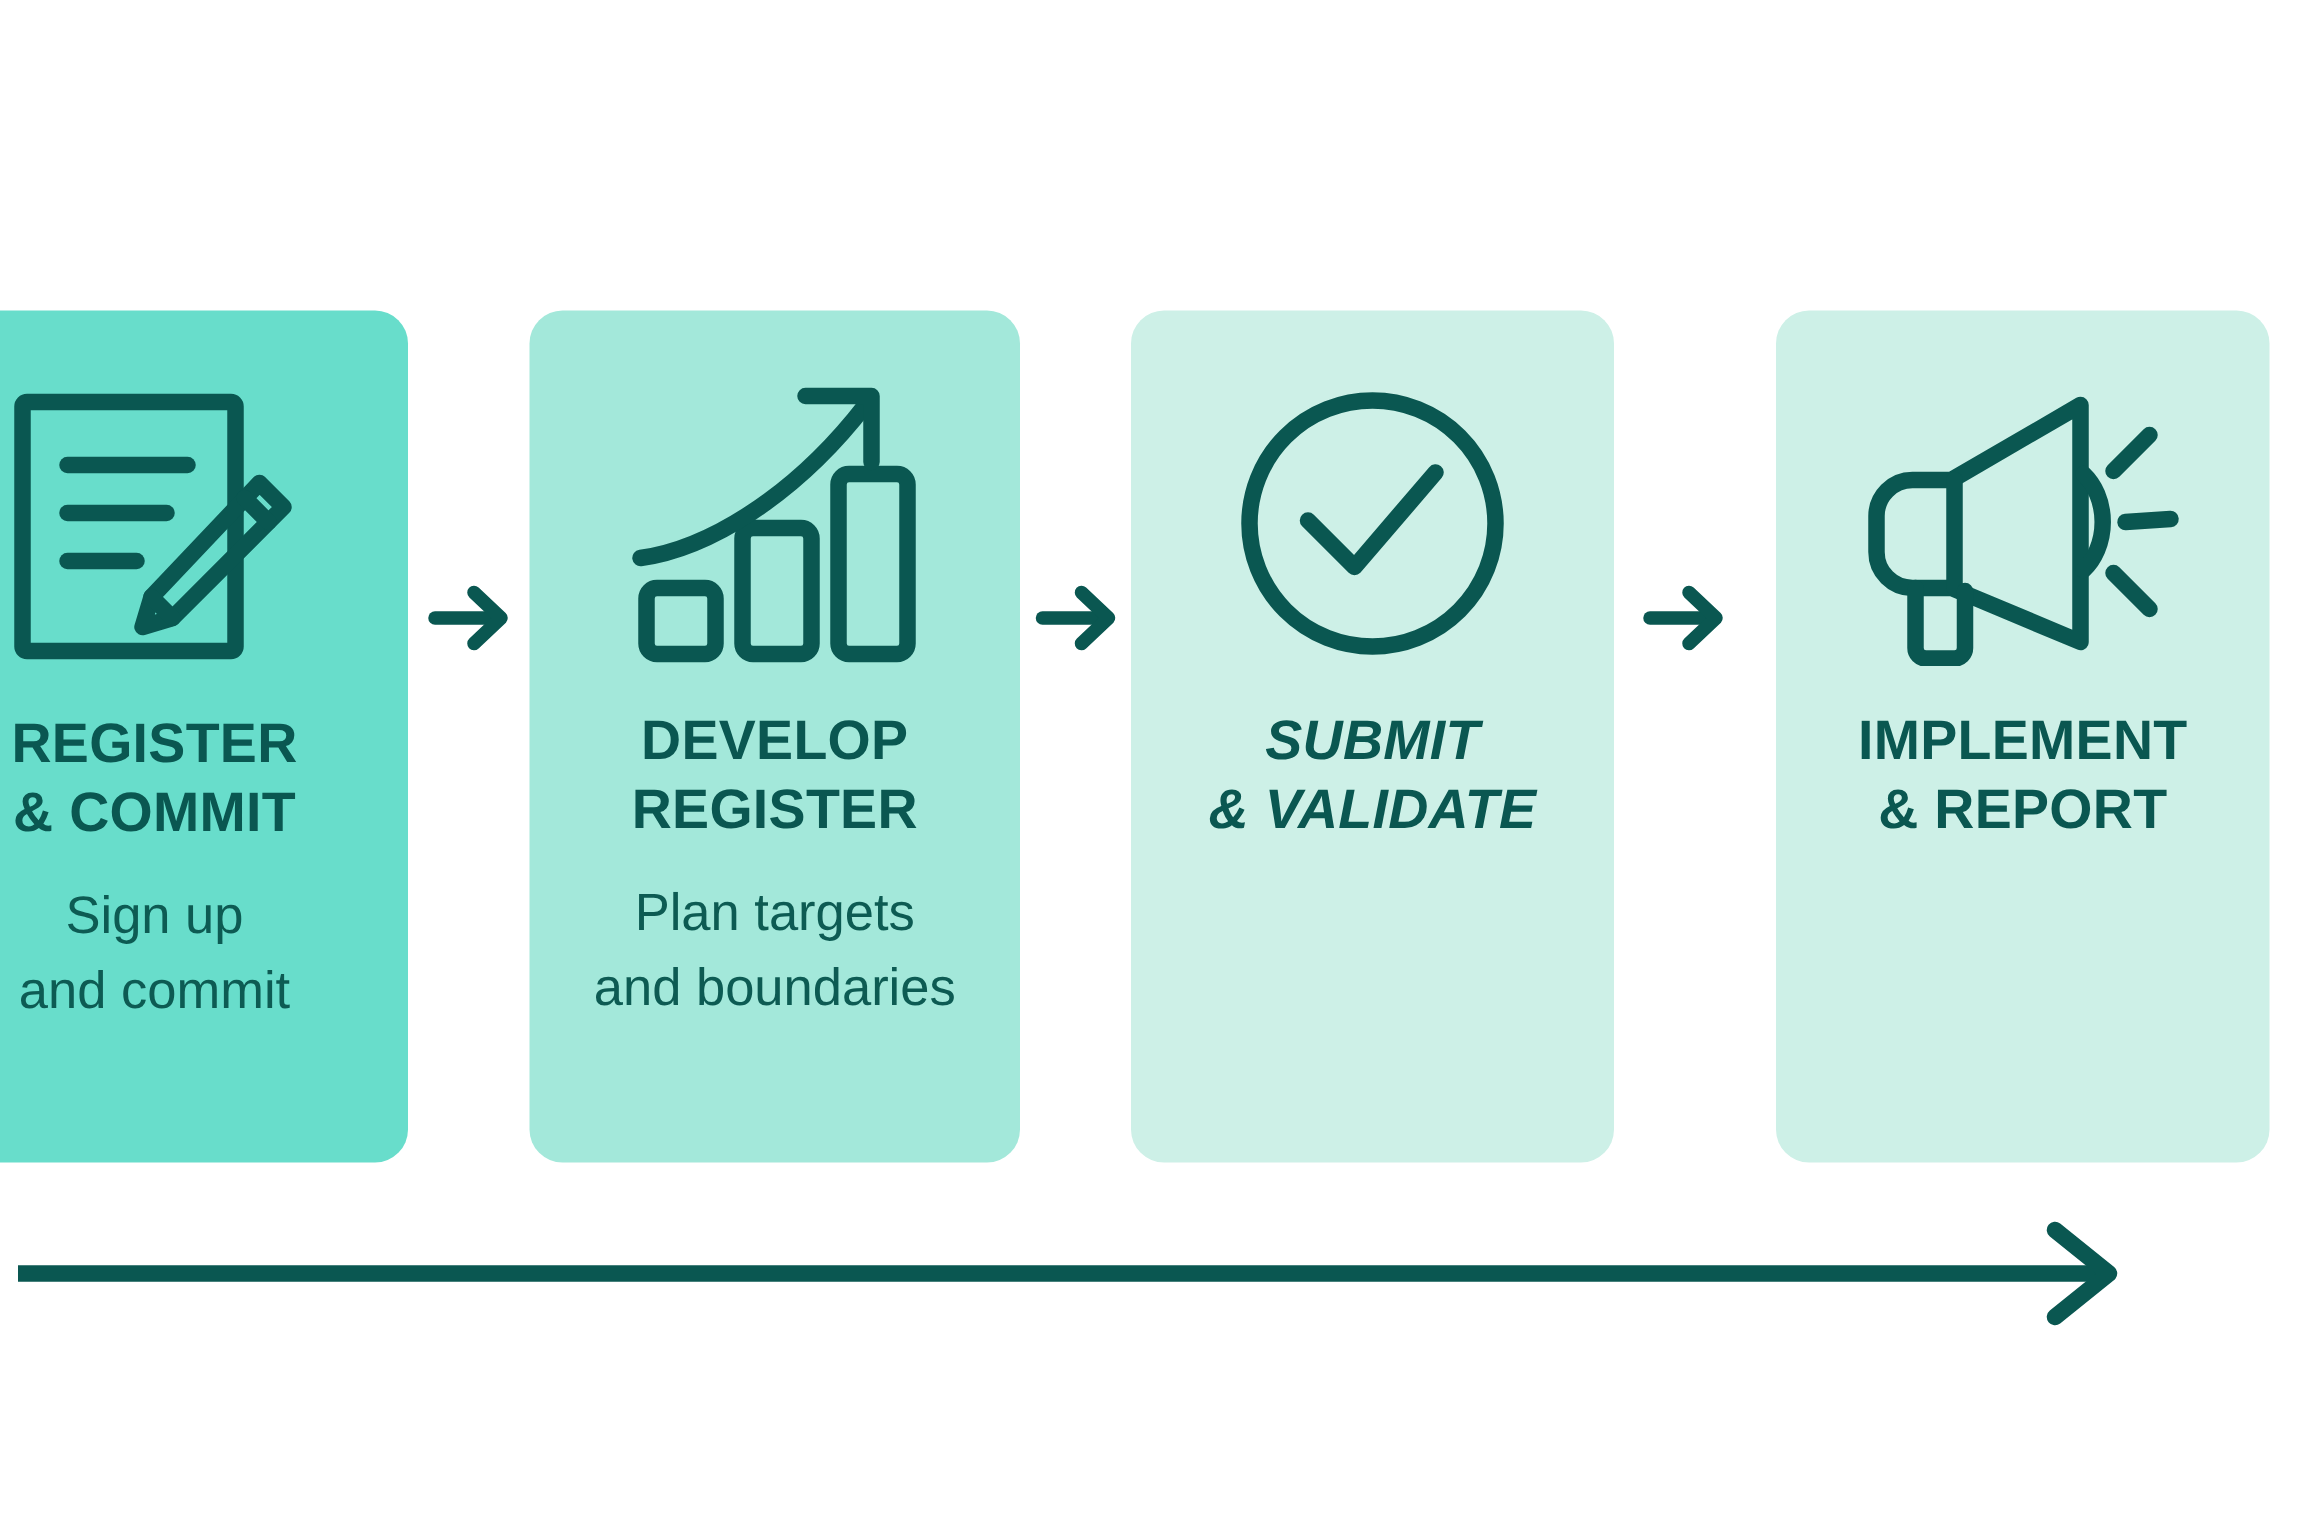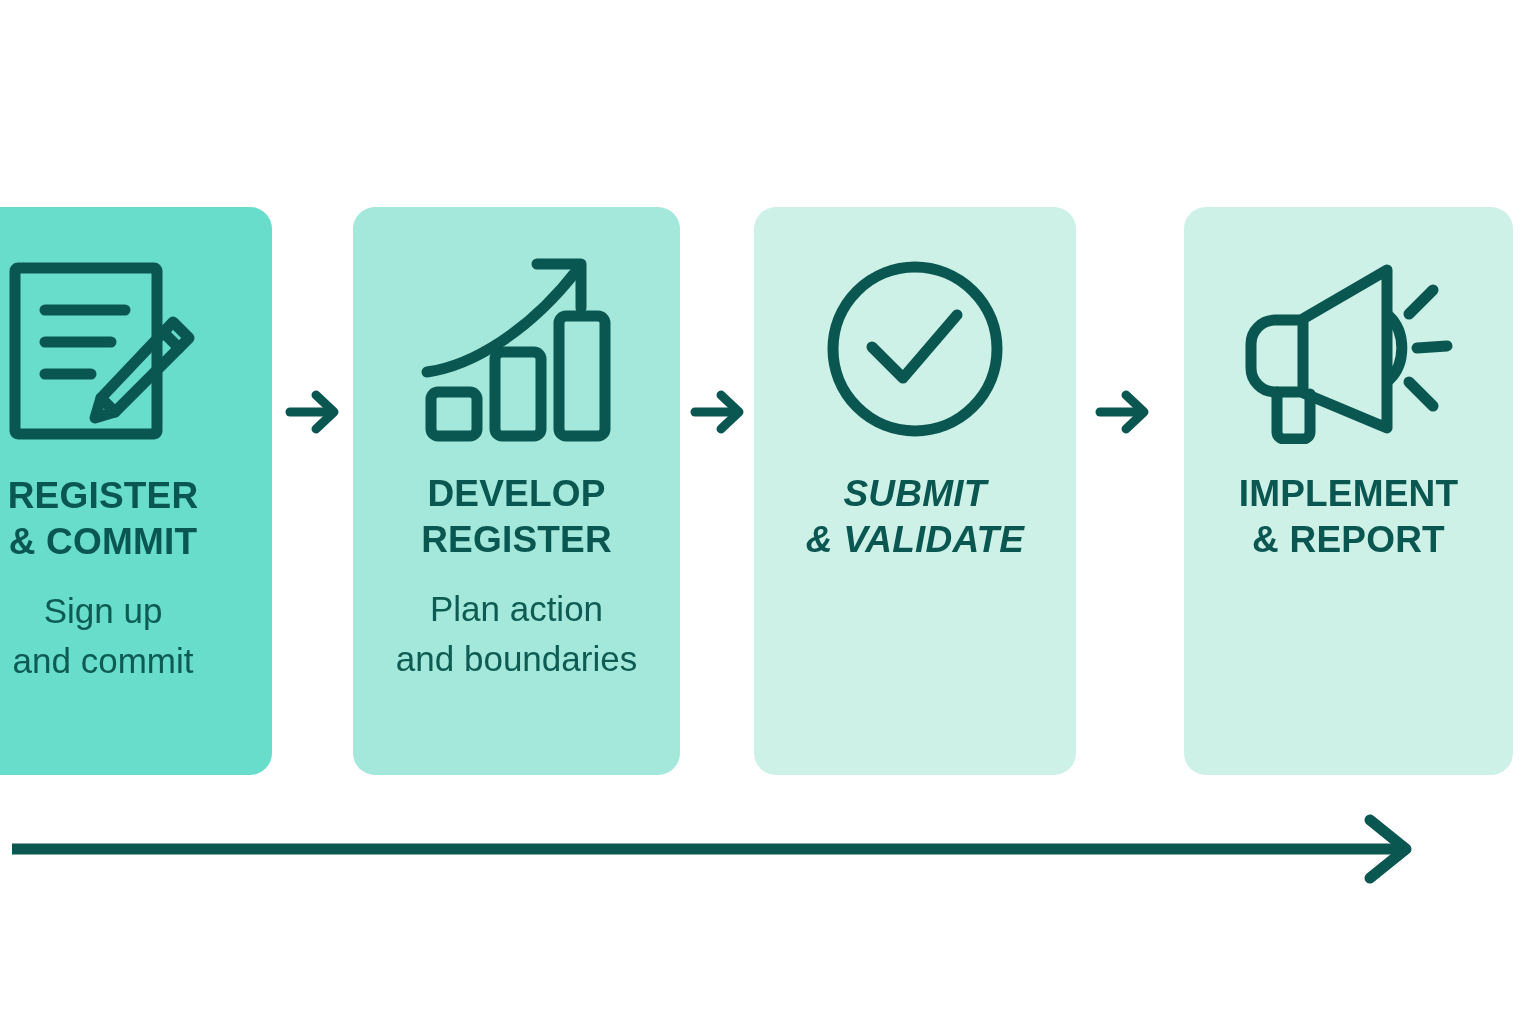--- a/index.html
+++ b/index.html
@@ -146,21 +146,21 @@
         </g>
 
         <g fill="none" stroke="#0a5751" stroke-width="11" stroke-linecap="round" stroke-linejoin="round">
           <path d="M8 118 C 52 112, 110 78, 158 16"></path>
           <polyline points="118,10 162,10 162,54"></polyline>
         </g>
       </svg>
     </div>
     <h3 class="card-title">DEVELOP
 REGISTER</h3>
-    <p class="card-desc">Plan action
+    <p class="card-desc">Plan targets
 and boundaries</p>
   </div>
 
   <div class="step-arrow arrow-2">
     <svg width="58" height="58" viewBox="0 0 58 58" aria-hidden="true">
       <g fill="none" stroke="#0a5751" stroke-width="9" stroke-linecap="round" stroke-linejoin="round">
         <line x1="6" y1="29" x2="48" y2="29"></line>
         <polyline points="32,12 50,29 32,46"></polyline>
       </g>
     </svg>

